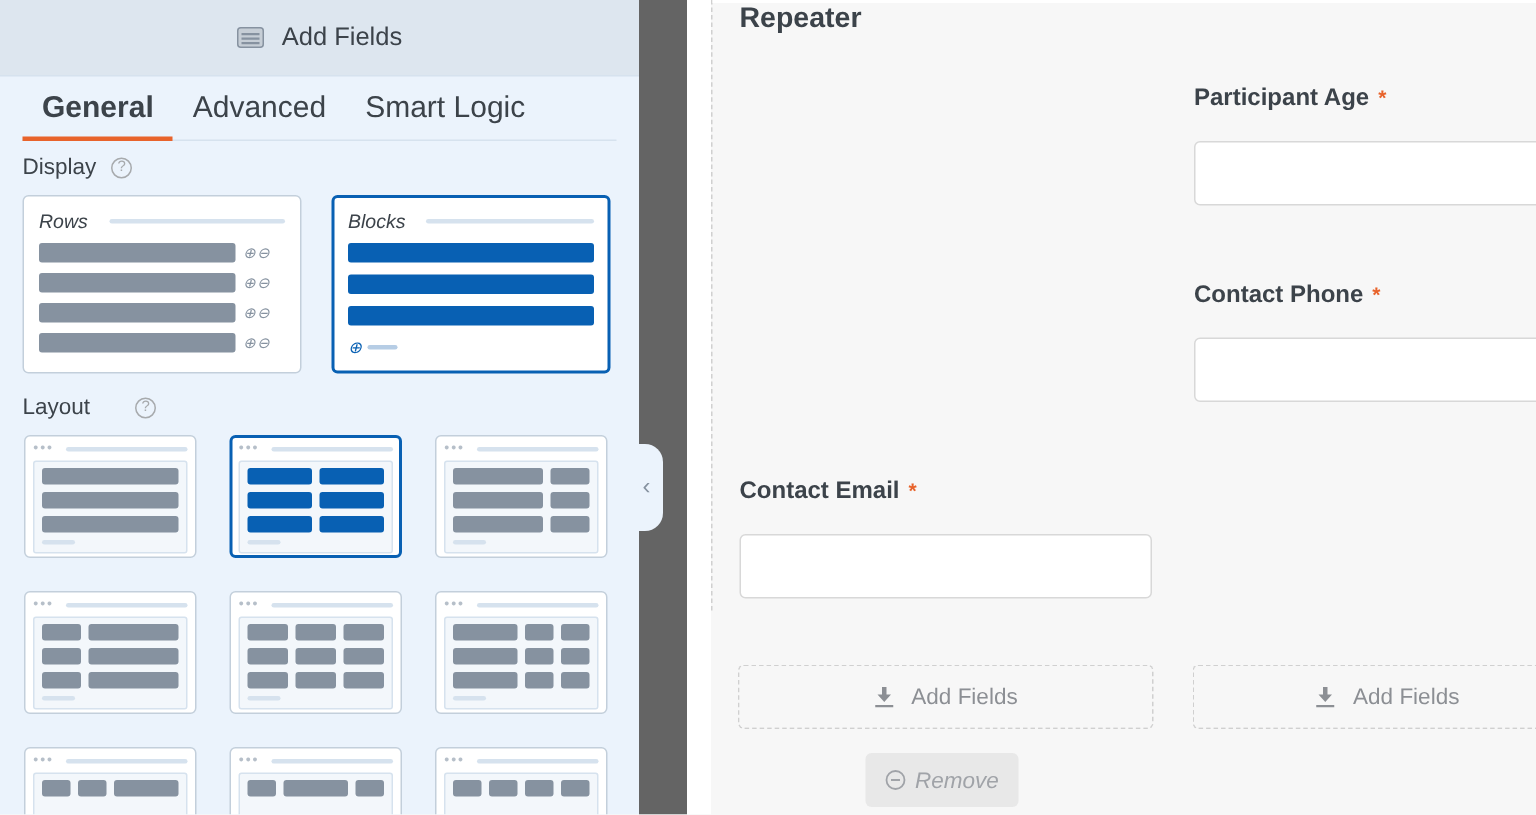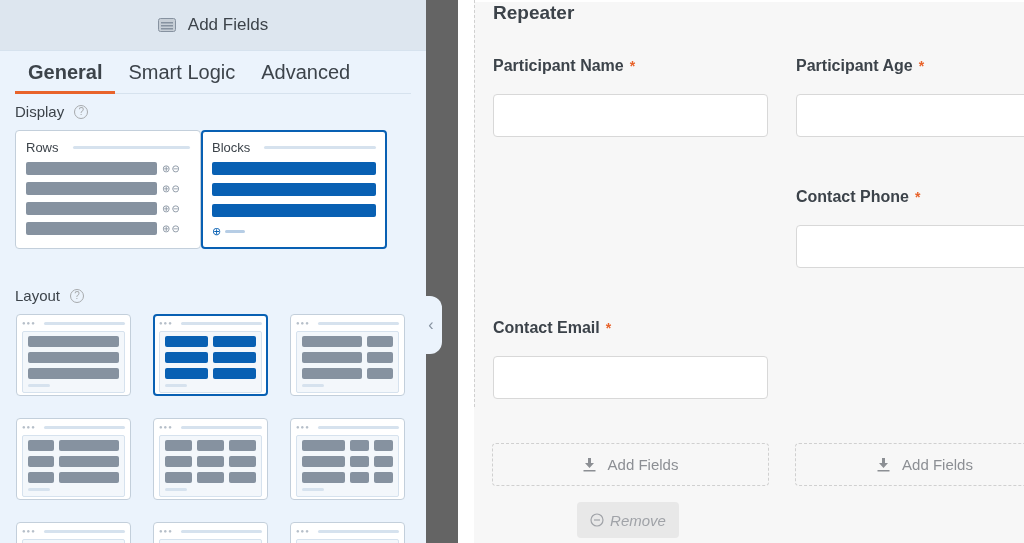--- a/index.html
+++ b/index.html
@@ -13,21 +13,21 @@
   .panel-tab.inactive { background: #dde6ef; }
   .panel-tab.active { background: #ebf3fc; font-weight: bold; }
   .panel-tab .ico { margin-right: 12px; display: inline-flex; }
   .sub-tabs { display: flex; margin: 0 15px; border-bottom: 1px solid #d6e2ee; height: 43px; align-items: stretch; }
   .sub-tab { padding: 0 13px; font-size: 20px; color: #3c434a; display: flex; align-items: center; cursor: pointer; position: relative; }
   .sub-tab.active { color: #3c434a; font-weight: 600; }
   .sub-tab.active::after { content: ""; position: absolute; left: 0; right: 0; bottom: -1px; height: 3px; background: #e8632b; }
   .section-label { font-size: 15px; color: #3c434a; display: flex; align-items: center; margin-left: 15px; }
   .help { width: 14px; height: 14px; border: 1px solid #a7aaad; border-radius: 50%; font-size: 10px; color: #a7aaad; display: inline-flex; align-items: center; justify-content: center; margin-left: 10px; }
 
-  .display-cards { display: flex; margin: 10px 0 0 15px; }
+  .display-cards { display: flex; gap: 20px; margin: 10px 0 0 15px; font-style: italic; }
   .display-card { width: 186px; height: 119px; background: #fff; border: 1px solid #c3cfdb; border-radius: 4px; padding: 9px 10px; cursor: pointer; }
   .display-card.selected { border: 2px solid #0860b3; padding: 8px 9px; }
   .dc-head { display: flex; align-items: center; font-size: 13px; color: #3c434a; margin-bottom: 7px; }
   .dc-head .line { flex: 1; height: 3px; background: #d6e2ee; margin-left: 14px; border-radius: 2px; }
   .row-bar { display: flex; align-items: center; margin-bottom: 7px; }
   .row-bar .bar { width: 131px; height: 13px; background: #8692a0; border-radius: 2px; }
   .row-bar .pm { margin-left: 5px; font-size: 10px; color: #8692a0; letter-spacing: 1px; }
   .block-bar { height: 13px; background: #0860b3; border-radius: 2px; margin-bottom: 8px; }
   .block-add { display: flex; align-items: center; color: #0860b3; font-size: 11px; }
   .block-add .mini { width: 20px; height: 3px; background: #b6cde5; margin-left: 4px; border-radius: 2px; }
@@ -75,22 +75,22 @@
             <rect x="3" y="7" width="12" height="1.5" fill="#8692a0"></rect>
             <rect x="3" y="10" width="12" height="1.5" fill="#8692a0"></rect>
           </svg>
       </span>
       <span>Add Fields</span>
     </div>
   </div>
 
   <div class="sub-tabs">
     <div class="sub-tab active">General</div>
+    <div class="sub-tab">Advanced</div>
     <div class="sub-tab">Smart Logic</div>
-    <div class="sub-tab">Advanced</div>
   </div>
 
   <div class="section-label" style="margin-top:9px;">
     <span>Display</span>
     <span class="help">?</span>
   </div>
 
   <div class="display-cards">
     <div class="display-card">
       <div class="dc-head">
@@ -122,21 +122,21 @@
       <div class="block-bar"></div>
       <div class="block-bar"></div>
       <div class="block-bar"></div>
       <div class="block-add">
           <span>⊕</span>
           <span class="mini"></span>
         </div>
     </div>
   </div>
 
-  <div class="section-label" style="margin-top:38px;">
+  <div class="section-label" style="margin-top:14px;gap:20px;">
     <span>Layout</span>
     <span class="help">?</span>
   </div>
 
   <div class="layout-grid" id="layout-grid">
       <div class="layout-card">
         <div class="lc-top">
           <span class="dots">●●●</span>
           <span class="line"></span>
         </div>
@@ -310,24 +310,20 @@
 <div class="dark-strip"></div>
 <div class="collapse-tab">
   <span>‹</span>
 </div>
 <div class="white-strip"></div>
 
 <div class="form-area">
   <div class="form-topline"></div>
   <div class="repeater-title">Repeater</div>
 
-  <div class="field" style="left:18px; top:57px;">
-    <div class="field-label"><span>Participant Name</span><span class="req">*</span></div>
-    <div class="field-input"></div>
-  </div>
   <div class="field" style="left:321px; top:57px;">
     <div class="field-label"><span>Participant Age</span><span class="req">*</span></div>
     <div class="field-input" style="width:260px;"></div>
   </div>
 
   <div class="field" style="left:321px; top:188px;">
     <div class="field-label"><span>Contact Phone</span><span class="req">*</span></div>
     <div class="field-input" style="width:260px;"></div>
   </div>
 

